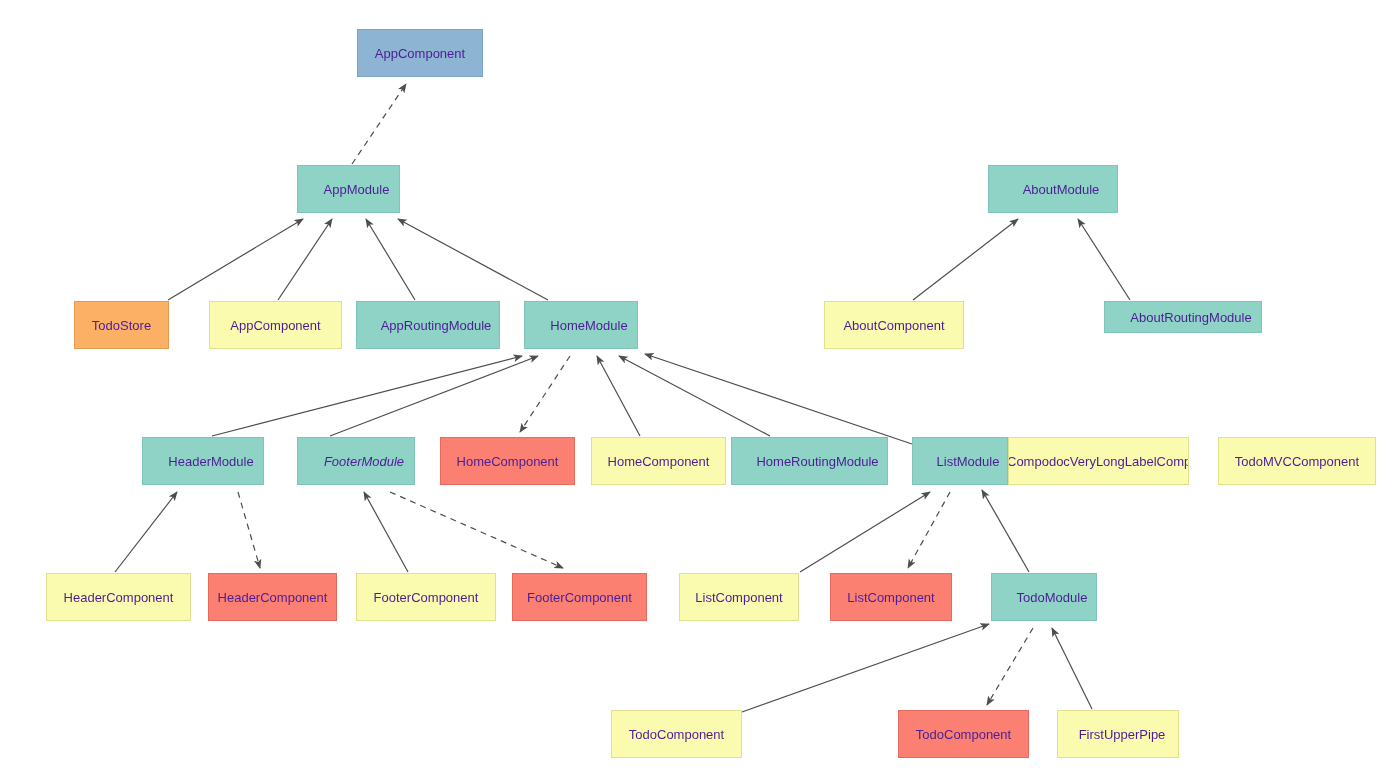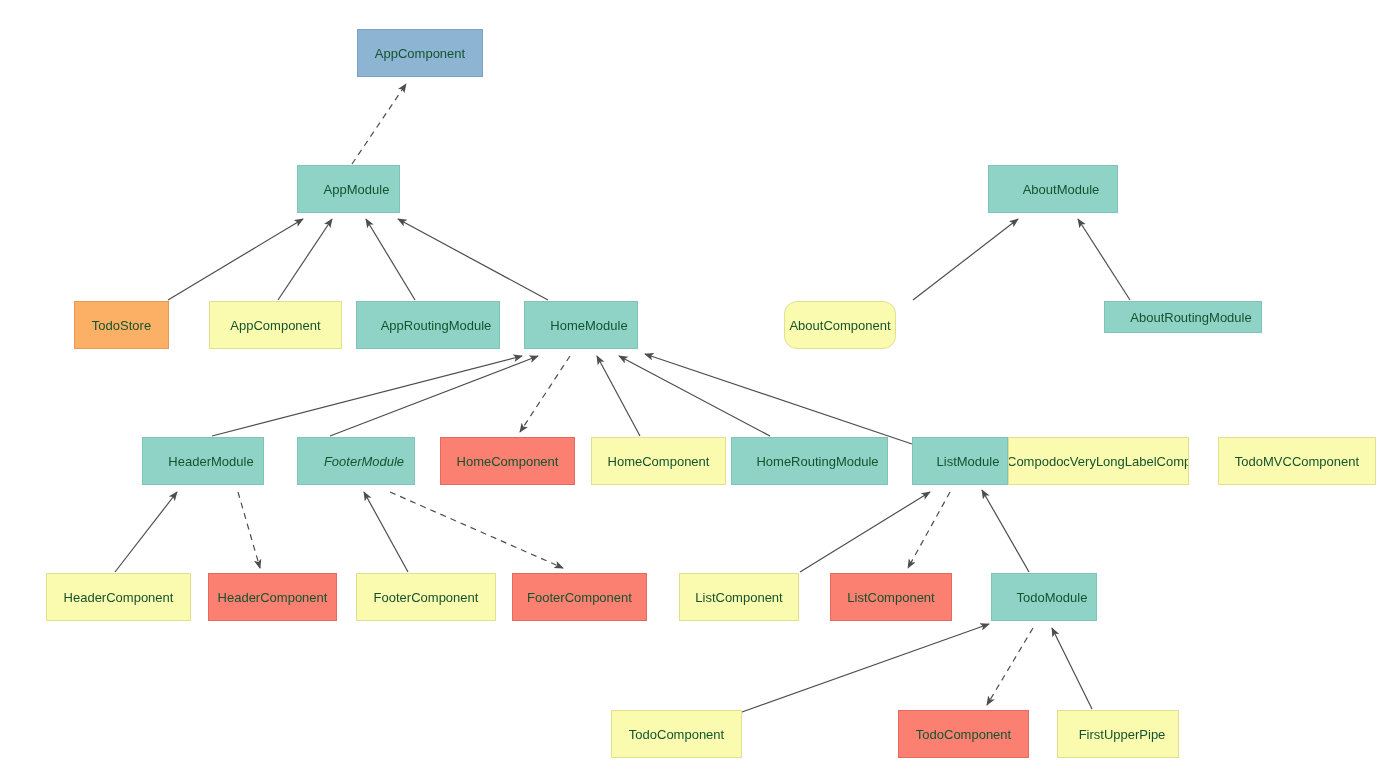--- a/index.html
+++ b/index.html
@@ -26,21 +26,21 @@
     pointer-events: none;
   }
   .node {
     position: absolute;
     box-sizing: border-box;
     border: 1px solid #b7b7b7;
     display: flex;
     align-items: center;
     justify-content: center;
     font-size: 13px;
-    color: #14532d;
+    color: #4c1d95;
     line-height: 1;
     white-space: nowrap;
     overflow: hidden;
   }
   .node-label {
     display: block;
     white-space: nowrap;
   }
   .fill-blue   { background: #8eb4d4; border-color: #7aa2c4; }
   .fill-teal   { background: #8fd3c7; border-color: #7fc4b8; padding-left: 16px; }
@@ -99,21 +99,21 @@
       </div>
       <div class="node fill-yellow" style="left: 209px; top: 301px; width: 133px; height: 48px;">
         <span class="node-label">AppComponent</span>
       </div>
       <div class="node fill-teal" style="left: 356px; top: 301px; width: 144px; height: 48px;">
         <span class="node-label">AppRoutingModule</span>
       </div>
       <div class="node fill-teal" style="left: 524px; top: 301px; width: 114px; height: 48px;">
         <span class="node-label">HomeModule</span>
       </div>
-      <div class="node fill-yellow" style="left: 784px; top: 301px; width: 112px; height: 48px; border-radius: 13px;">
+      <div class="node fill-yellow" style="left: 824px; top: 301px; width: 140px; height: 48px;">
         <span class="node-label">AboutComponent</span>
       </div>
       <div class="node fill-teal" style="left: 1104px; top: 301px; width: 158px; height: 32px;">
         <span class="node-label">AboutRoutingModule</span>
       </div>
       <div class="node fill-teal" style="left: 142px; top: 437px; width: 122px; height: 48px;">
         <span class="node-label">HeaderModule</span>
       </div>
       <div class="node fill-teal" style="left: 297px; top: 437px; width: 118px; height: 48px; font-style: italic;">
         <span class="node-label">FooterModule</span>

